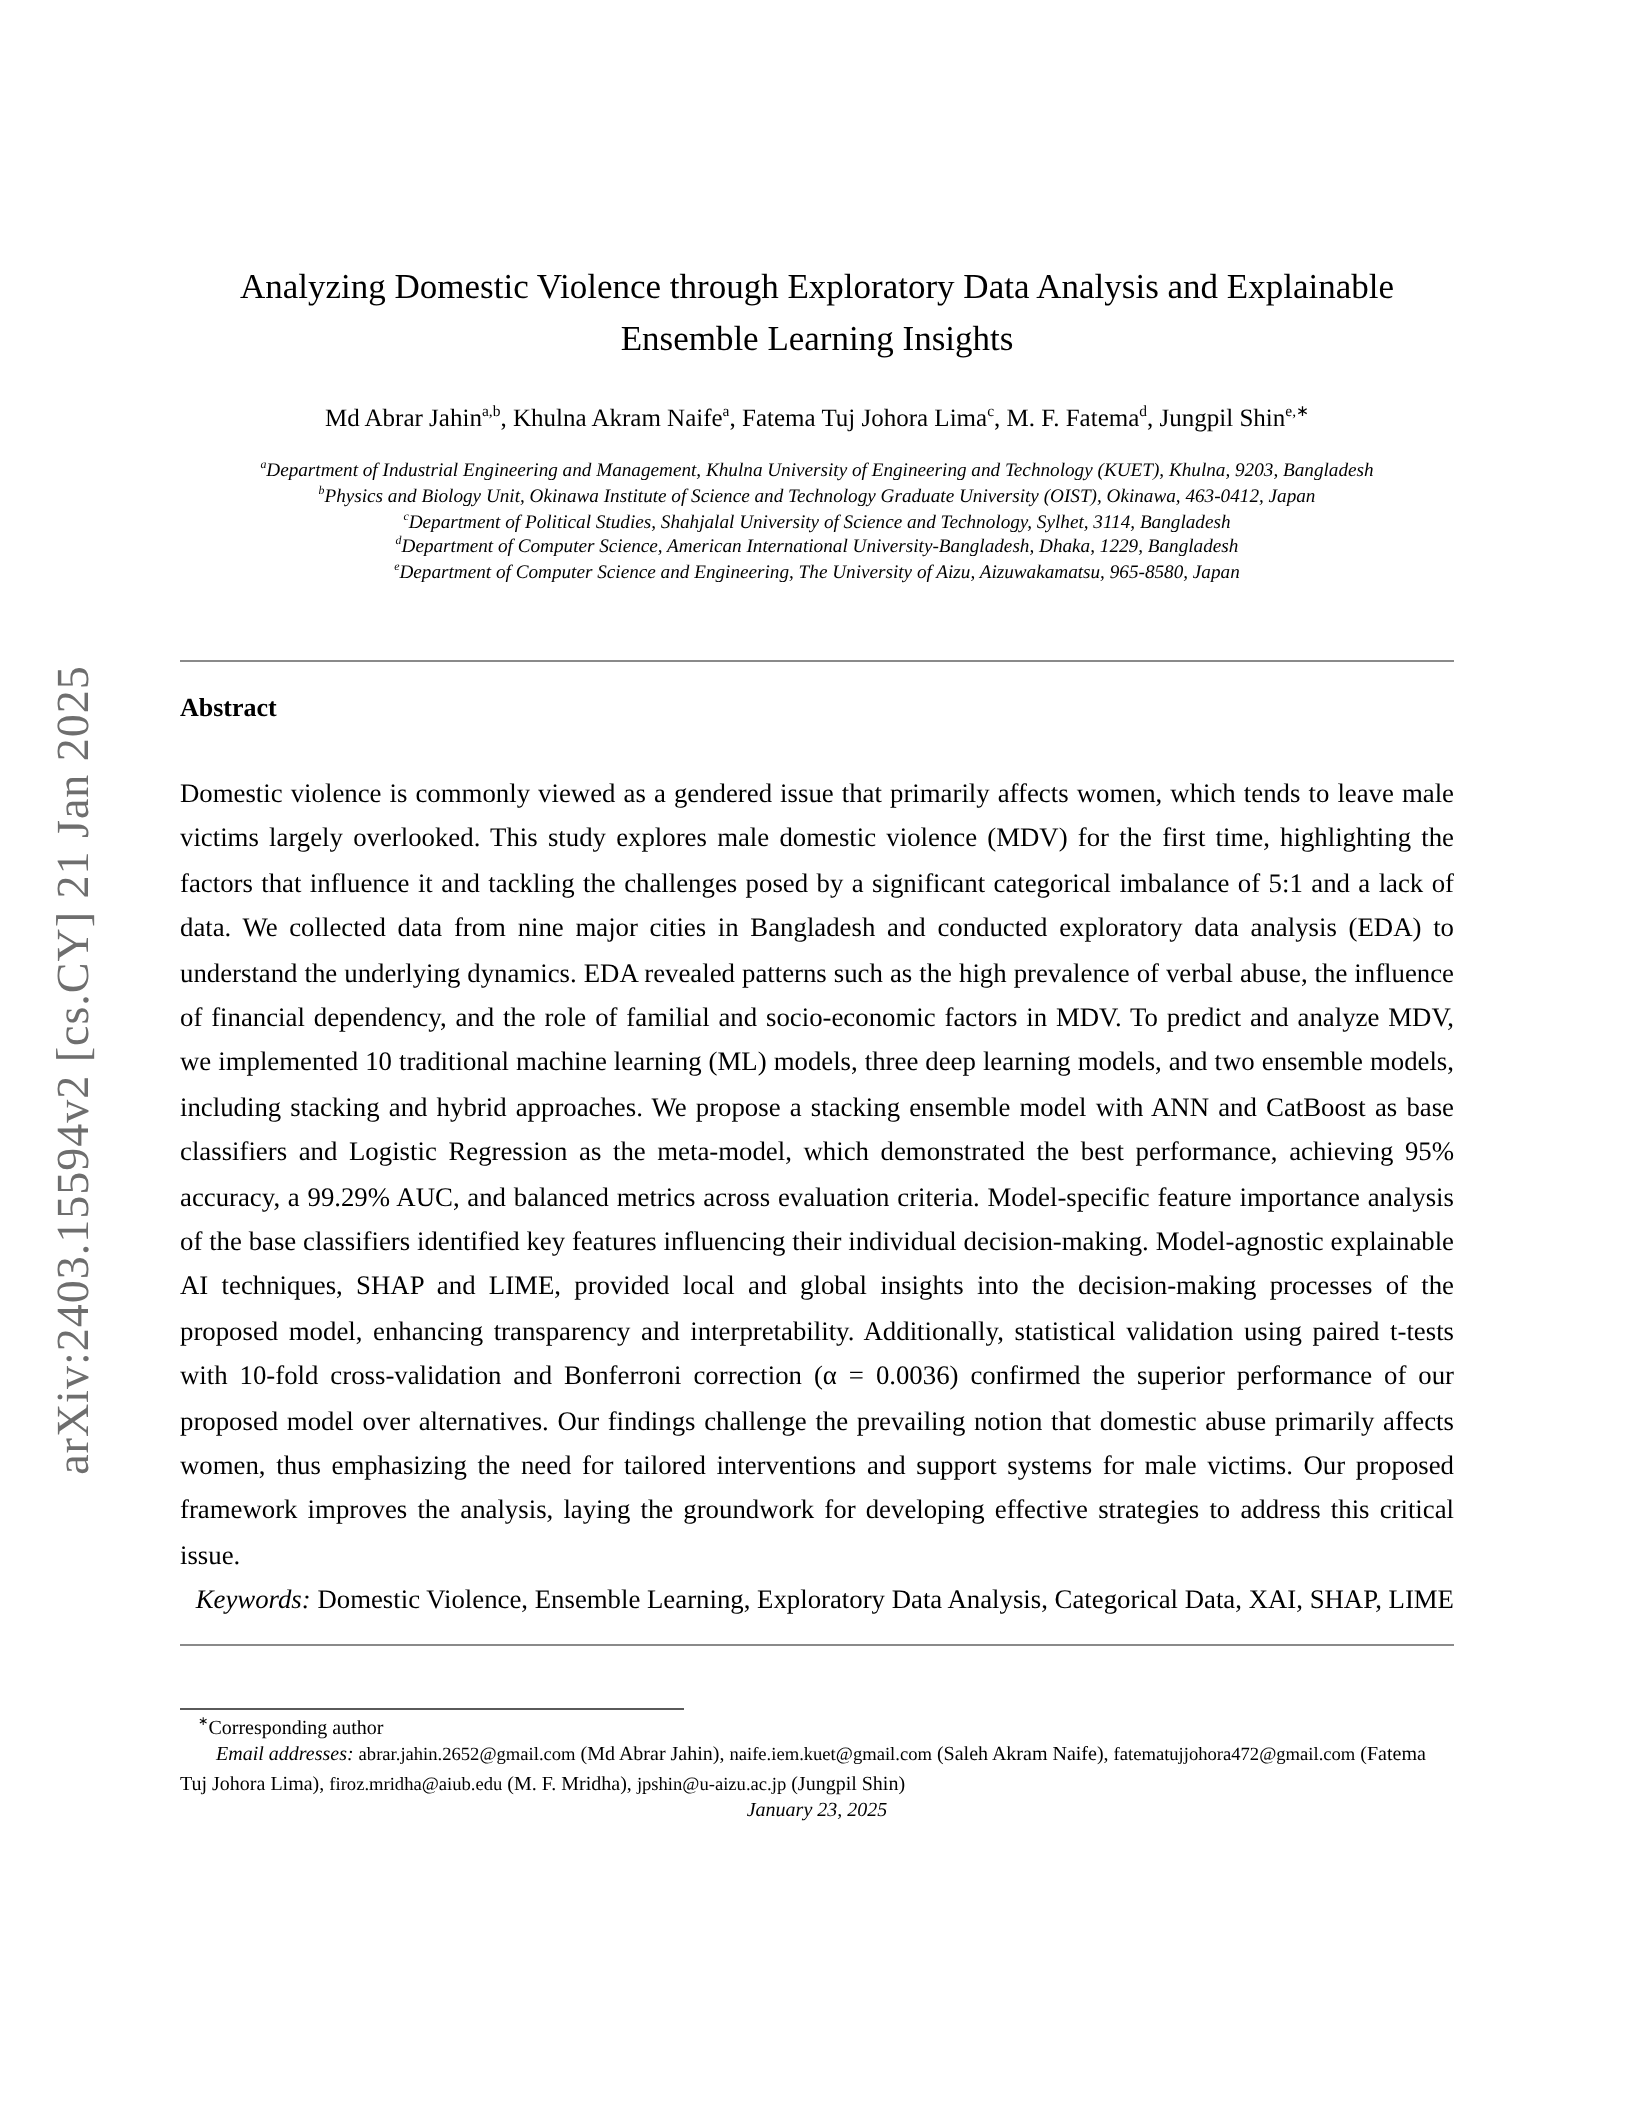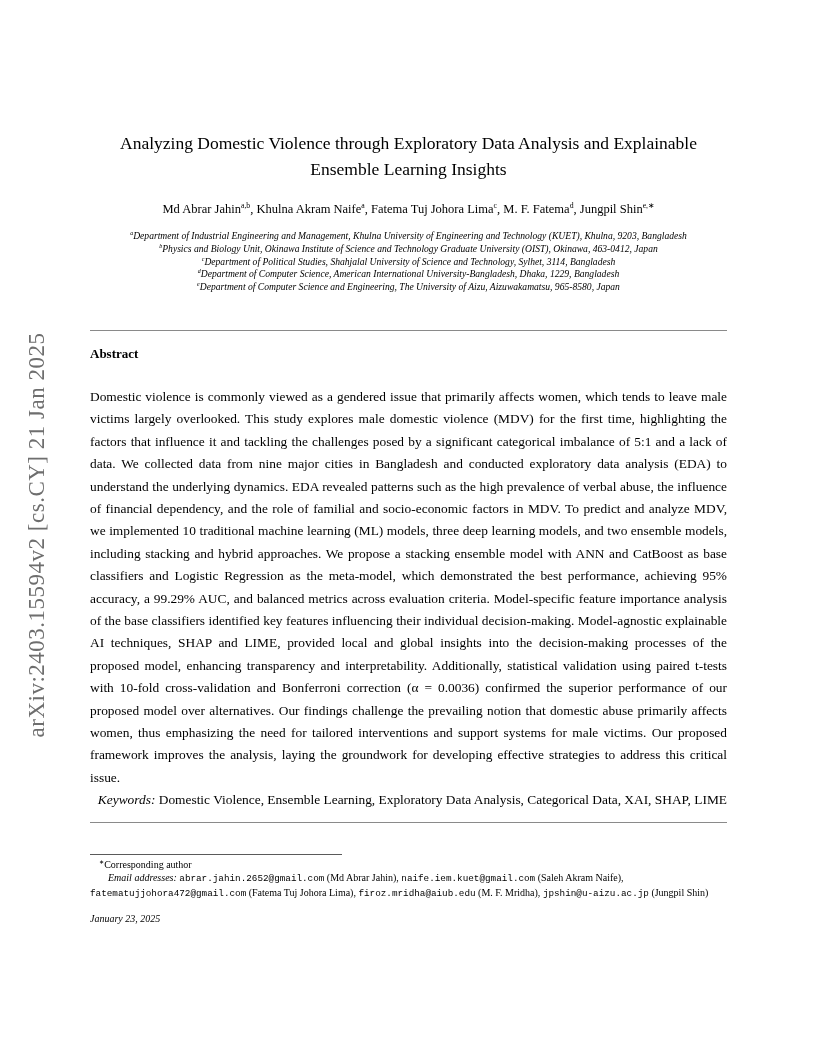--- a/index.html
+++ b/index.html
@@ -86,26 +86,25 @@
     font-size:10px;
     line-height:13.6px;
   }
   .fn-corresponding {
     margin-top:3px;
     padding-left:9px;
   }
   .fn-emails { text-indent:18px; }
   .fn-emails .email-label { font-style:italic; }
   .mono {
-    font-family:Liberation Mono, monospace;
+    font-family:Liberation Serif, serif;
     font-size:9.3px;
   }
   .date {
-    margin-top:13px;
-    text-align:left;
+    text-align:center;
     font-style:italic;
     font-size:10px;
   }
 </style>
 </head>
 <body>
 
 <div class="page">
 
   <div class="arxiv-stamp">arXiv:2403.15594v2  [cs.CY]  21 Jan 2025</div>

